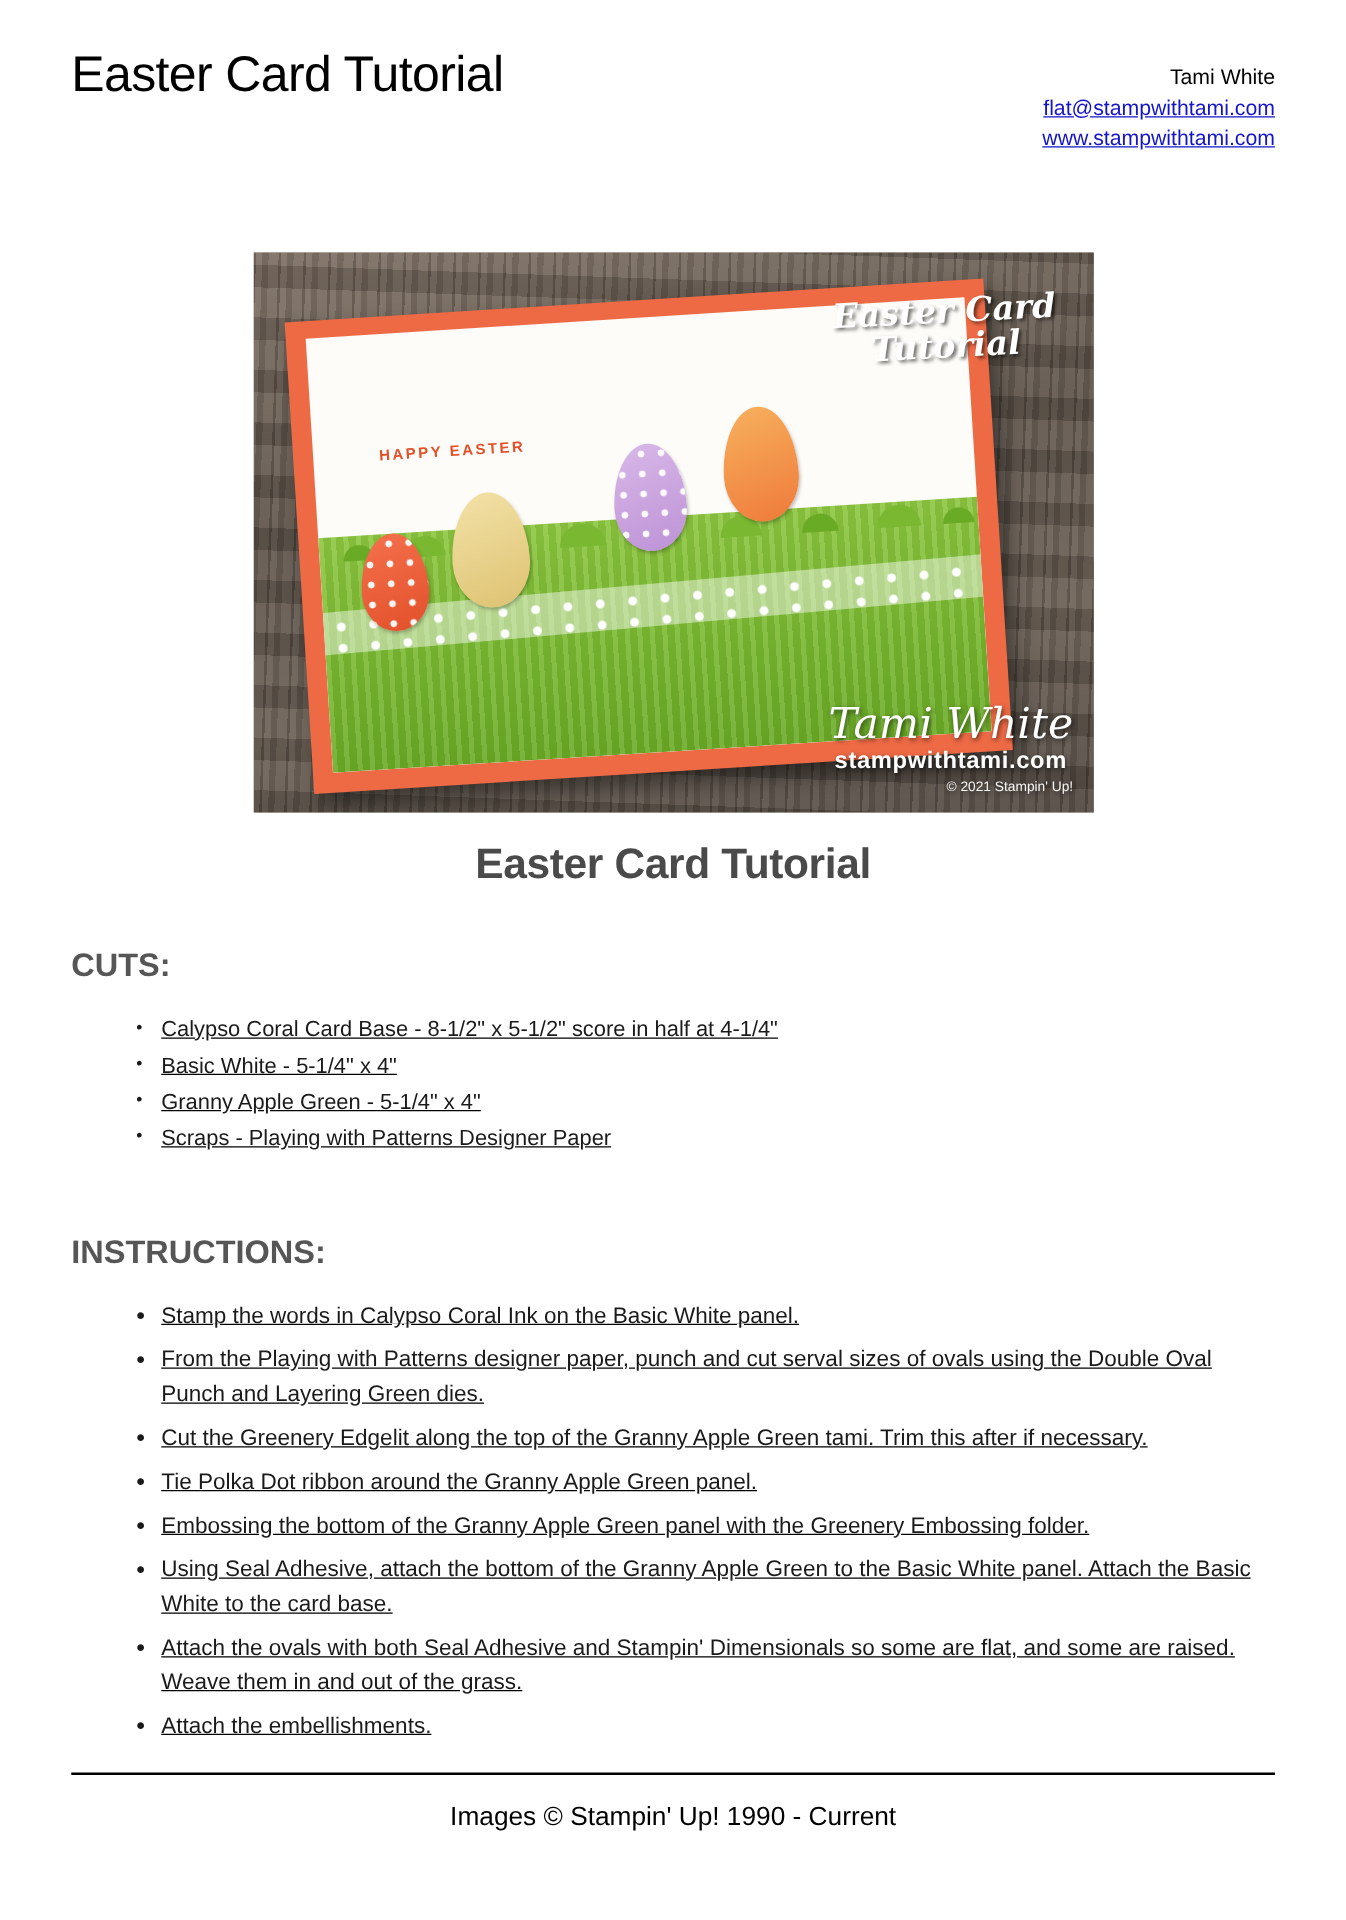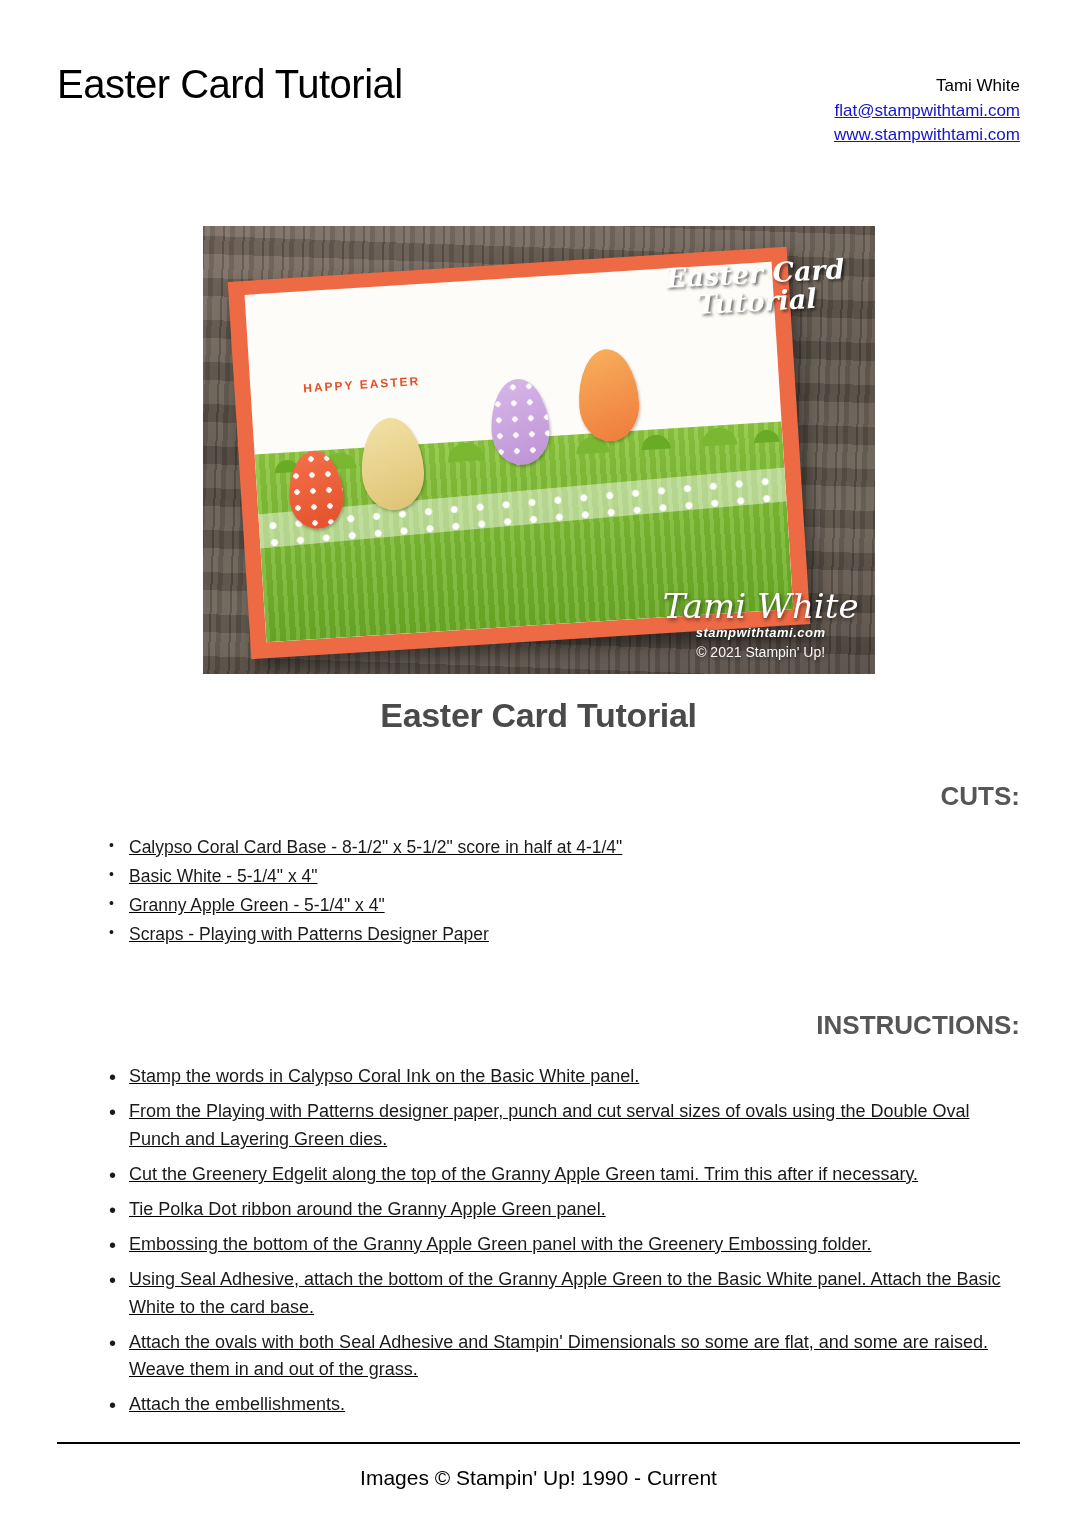--- a/index.html
+++ b/index.html
@@ -14,21 +14,20 @@
     color: #000000;
     position: relative;
     overflow: hidden;
   }
   .page {
     position: relative;
     width: 1077px;
     height: 1512px;
     box-sizing: border-box;
     padding: 0 57px;
-    margin-top: 24px;
   }
 
   
   .header {
     display: flex;
     justify-content: space-between;
     align-items: flex-start;
     padding-top: 38px;
   }
   .doc-title {
@@ -201,47 +200,46 @@
     color: #ffffff;
     text-shadow: 1px 2px 4px rgba(0,0,0,0.6);
   }
   .watermark .wm-name {
     font-family: "DejaVu Serif", serif;
     font-style: italic;
     font-size: 34px;
     line-height: 1;
   }
   .watermark .wm-site {
-    font-size: 13px;
+    font-size: 19px;
     font-weight: bold;
     letter-spacing: 0.5px;
     margin-top: 2px;
-    font-style: italic;
   }
   .watermark .wm-copy {
-    font-size: 14px;
+    font-size: 11px;
     margin-top: 4px;
     opacity: 0.95;
+    text-align: right;
   }
 
   
   .main-title {
     text-align: center;
     font-size: 34px;
     font-weight: bold;
     color: #4a4a4a;
     margin: 22px 0 0 0;
     letter-spacing: -0.3px;
   }
   .section-head {
     font-size: 26px;
     font-weight: bold;
     color: #565656;
     margin: 46px 0 0 0;
-    text-align: right;
   }
   .section-head.instructions { margin-top: 62px; }
 
   ul.bullets {
     margin: 22px 0 0 0;
     padding-left: 52px;
     list-style: none;
     text-decoration: underline;
   }
   ul.bullets li {

